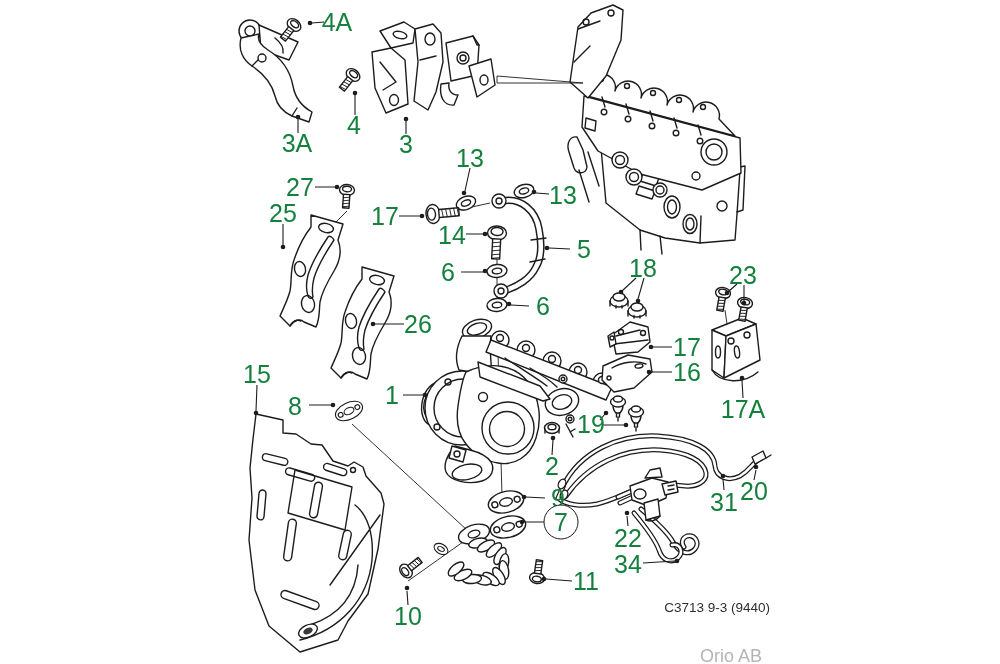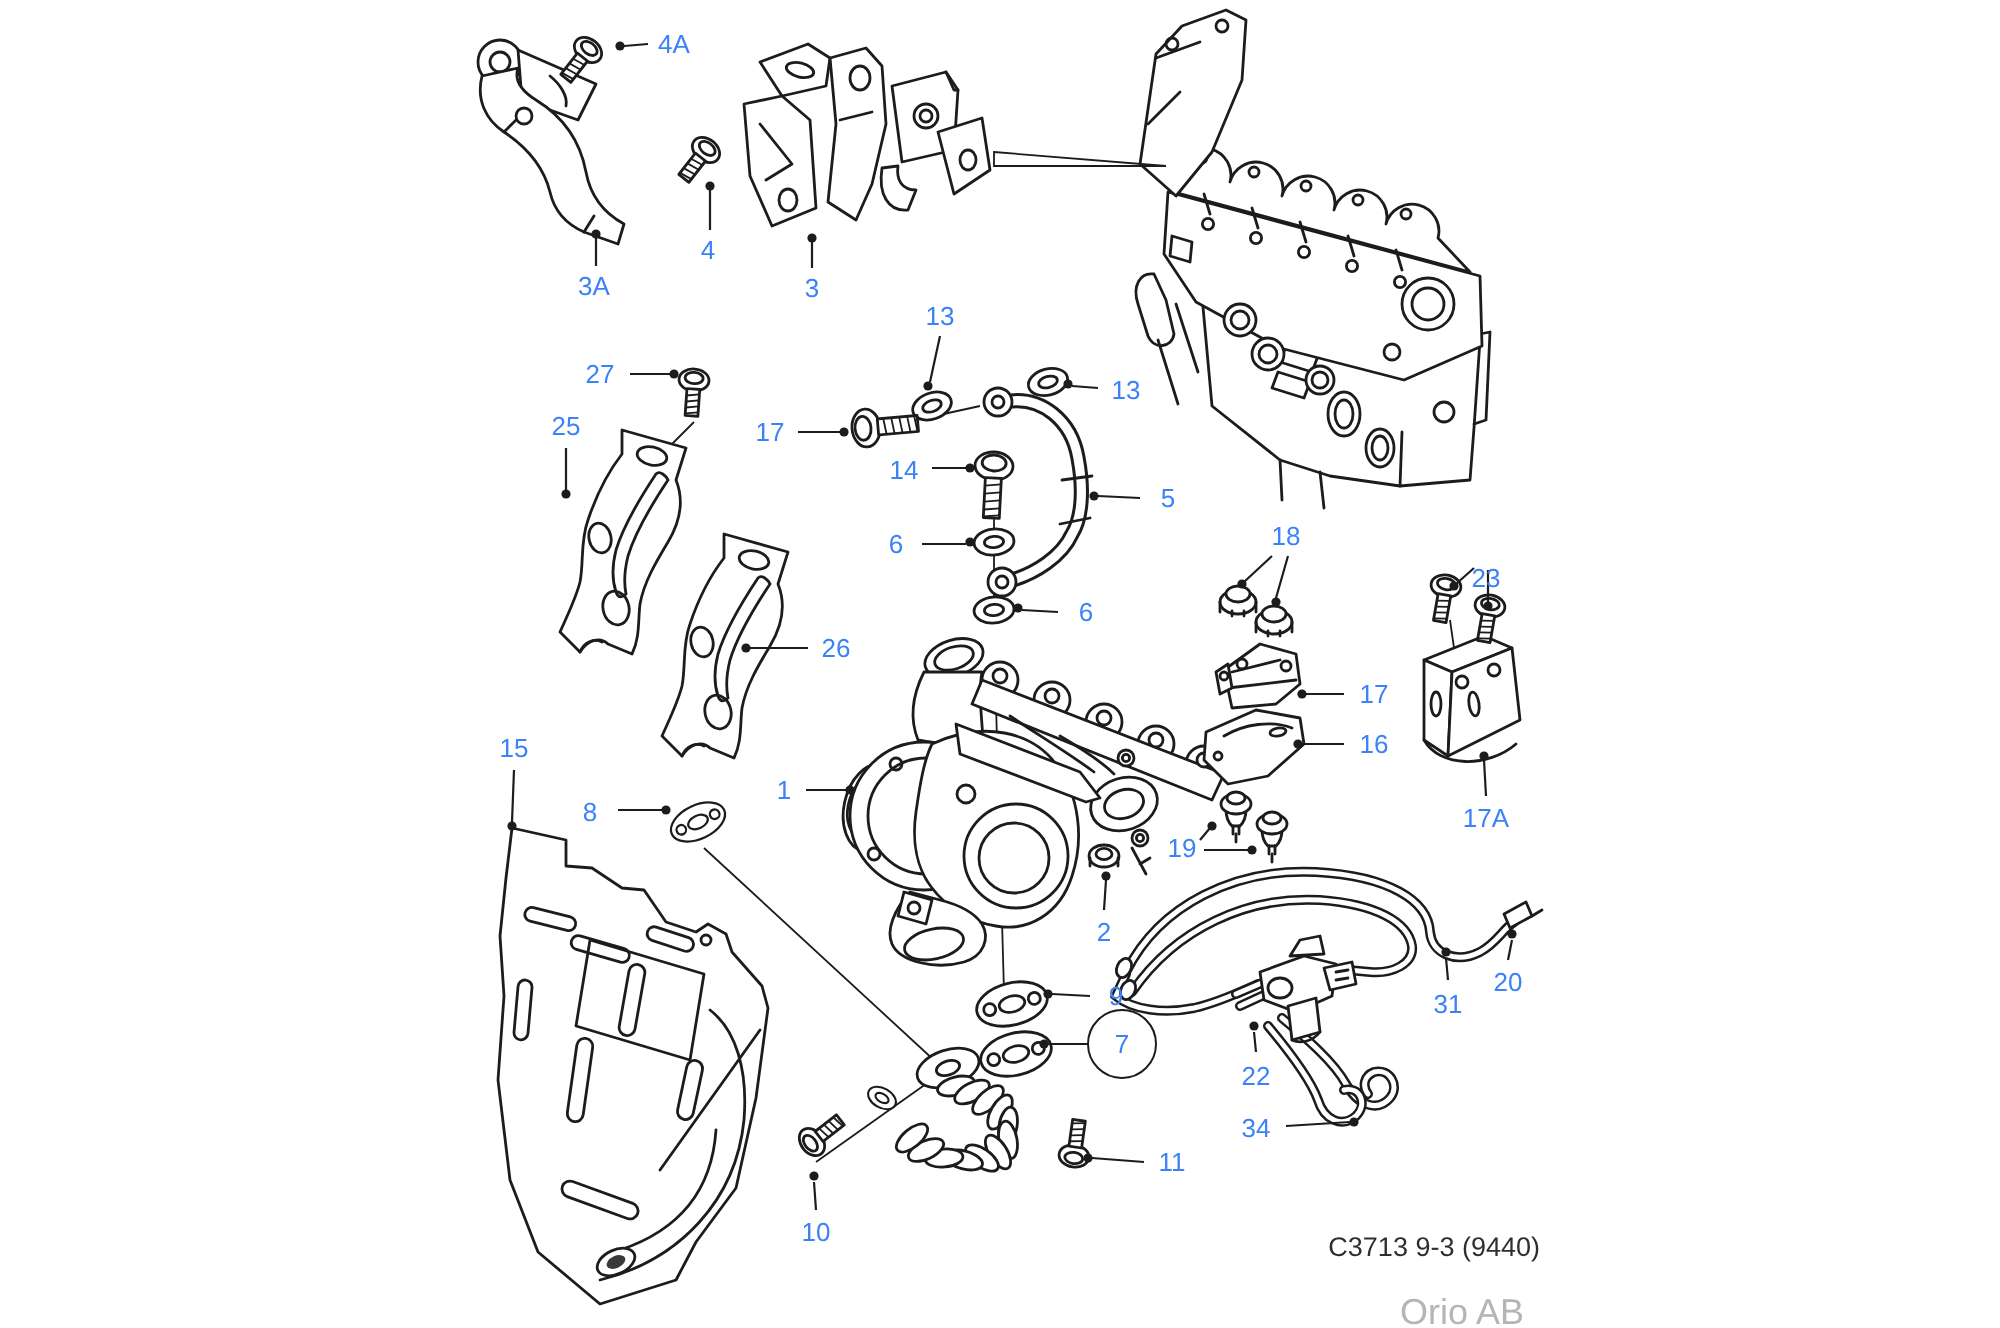--- a/index.html
+++ b/index.html
@@ -9,25 +9,25 @@
   svg *{vector-effect:none;}
   .ln{fill:none;stroke:#1c1c1c;stroke-width:1.4;stroke-linecap:round;stroke-linejoin:round;}
   .w{fill:#ffffff;stroke:#1c1c1c;stroke-width:1.4;stroke-linecap:round;stroke-linejoin:round;}
   .thin{fill:none;stroke:#1c1c1c;stroke-width:0.9;}
   .pO{fill:none;stroke:#1c1c1c;stroke-width:7.6;stroke-linecap:round;}
   .pI{fill:none;stroke:#ffffff;stroke-width:4.6;stroke-linecap:round;}
   .hO{fill:none;stroke:#1c1c1c;stroke-width:5.0;stroke-linecap:round;}
   .hI{fill:none;stroke:#ffffff;stroke-width:2.5;stroke-linecap:round;}
   .lead{fill:none;stroke:#1c1c1c;stroke-width:1.1;}
   .dot{fill:#1c1c1c;stroke:none;}
-  .callout{position:absolute;transform:translate(-50%,-50%);font-size:13px;color:#3b82f6;
+  .callout{position:absolute;transform:translate(-50%,-50%);font-size:25px;color:#15803d;
            white-space:nowrap;line-height:1;user-select:none;}
   .callout.circled{width:33px;height:33px;border:1.6px solid #1c1c1c;border-radius:50%;
            display:flex;align-items:center;justify-content:center;background:#fff;}
-  .footer-code{position:absolute;left:648px;top:616px;width:122px;text-align:right;
+  .footer-code{position:absolute;left:648px;top:600px;width:122px;text-align:right;
            font-size:13.5px;color:#2e2e2e;}
   .footer-brand{position:absolute;left:648px;top:646px;width:114px;text-align:right;
            font-size:18px;color:#b5b5b5;}
 </style>
 </head>
 <body>
 
 <div class="stage">
 
 <svg class="art" width="1000" height="664" viewBox="0 0 1000 664">
@@ -396,21 +396,21 @@
 <div class="callout" style="left:563px;top:195px">13</div>
 <div class="callout" style="left:385px;top:216px">17</div>
 <div class="callout" style="left:452px;top:235px">14</div>
 <div class="callout" style="left:300px;top:187px">27</div>
 <div class="callout" style="left:283px;top:213px">25</div>
 <div class="callout" style="left:584px;top:249px">5</div>
 <div class="callout" style="left:448px;top:272px">6</div>
 <div class="callout" style="left:543px;top:306px">6</div>
 <div class="callout" style="left:418px;top:324px">26</div>
 <div class="callout" style="left:643px;top:268px">18</div>
-<div class="callout" style="left:743px;top:289px">23</div>
+<div class="callout" style="left:743px;top:275px">23</div>
 <div class="callout" style="left:687px;top:347px">17</div>
 <div class="callout" style="left:687px;top:372px">16</div>
 <div class="callout" style="left:257px;top:374px">15</div>
 <div class="callout" style="left:295px;top:406px">8</div>
 <div class="callout" style="left:392px;top:395px">1</div>
 <div class="callout" style="left:743px;top:409px">17A</div>
 <div class="callout" style="left:591px;top:424px">19</div>
 <div class="callout" style="left:552px;top:466px">2</div>
 <div class="callout" style="left:558px;top:498px">9</div>
 <div class="callout circled" style="left:561px;top:522px">

